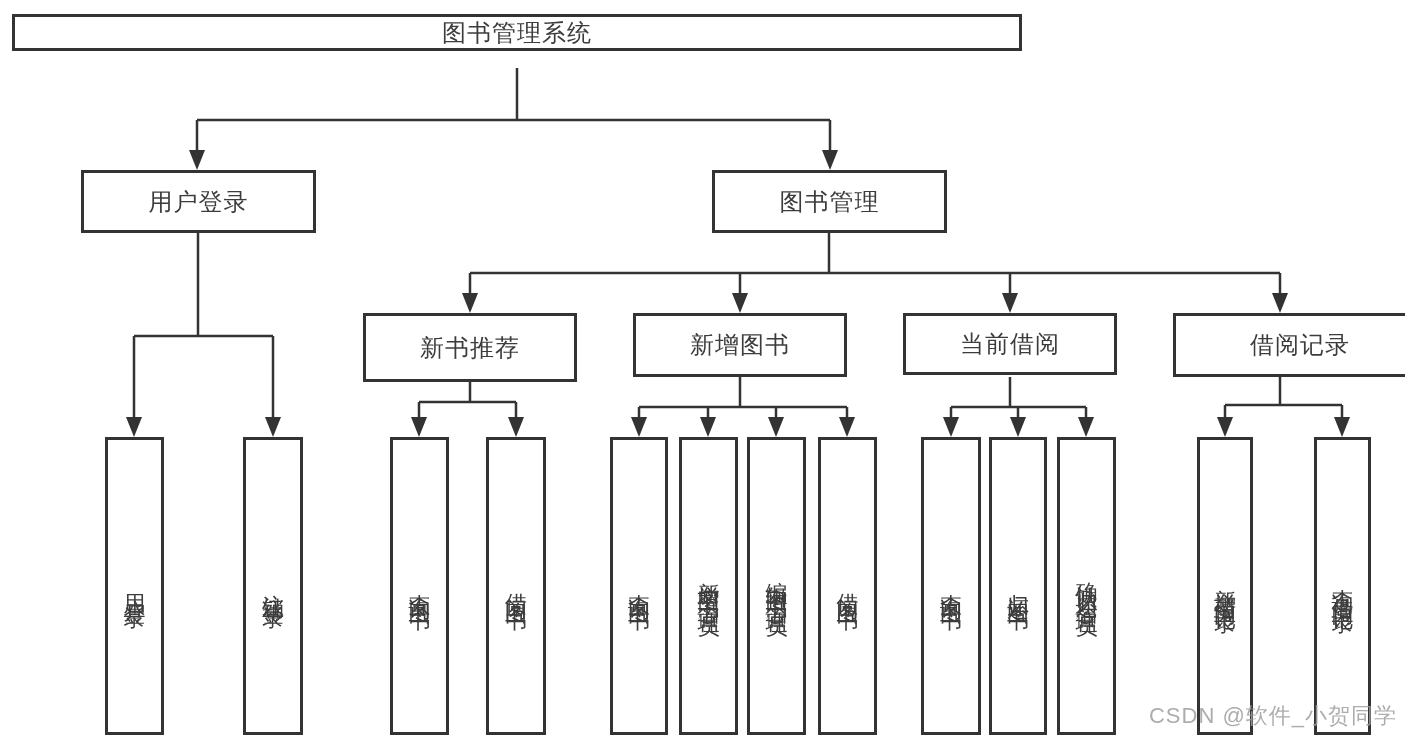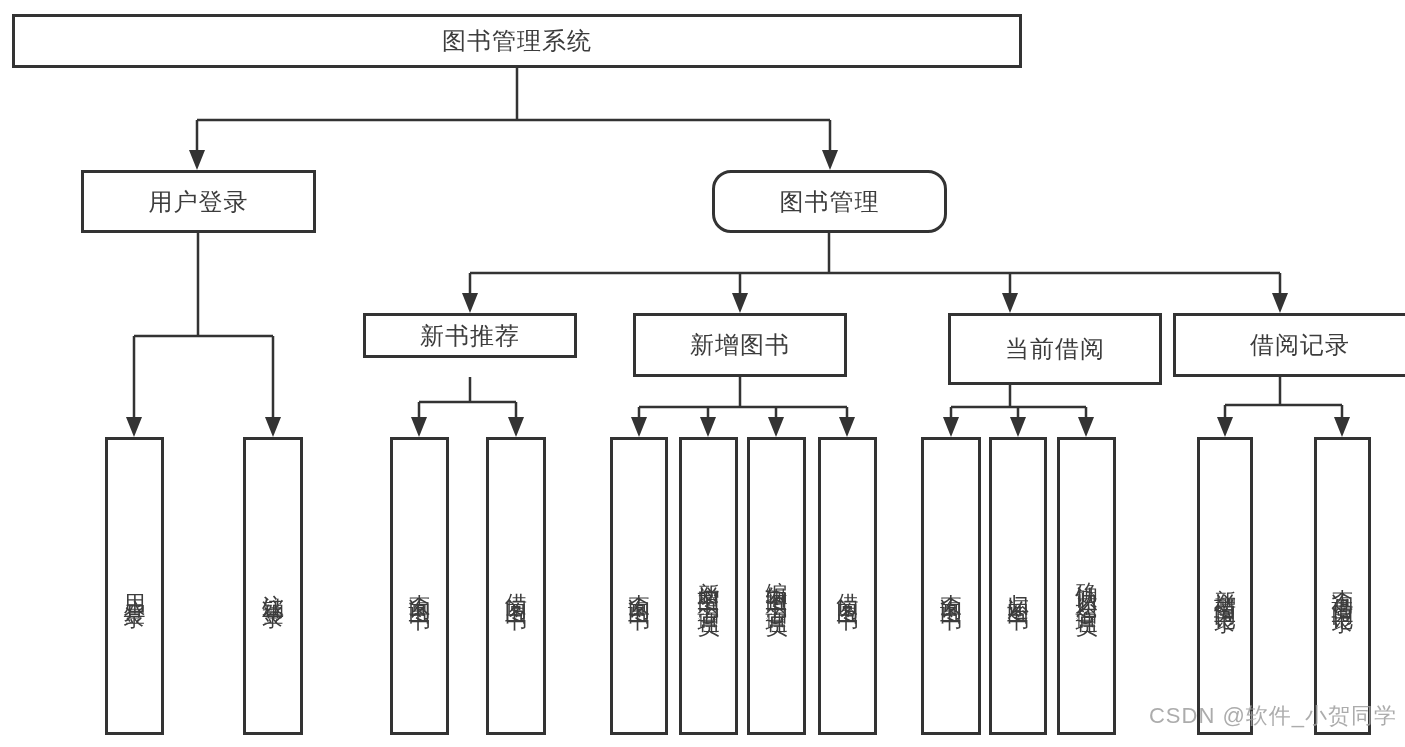--- a/index.html
+++ b/index.html
@@ -97,38 +97,38 @@
       <polygon points="768,417 784,417 776,437"></polygon>
       <polygon points="839,417 855,417 847,437"></polygon>
       <polygon points="943,417 959,417 951,437"></polygon>
       <polygon points="1010,417 1026,417 1018,437"></polygon>
       <polygon points="1078,417 1094,417 1086,437"></polygon>
       <polygon points="1217,417 1233,417 1225,437"></polygon>
       <polygon points="1334,417 1350,417 1342,437"></polygon>
     </g>
   </svg>
 
-  <div class="box root" style="left:12px; top:14px; width:1010px; height:54px;">
+  <div class="box root" style="left:12px; top:14px; width:1010px; height:37px;">
     <span>图书管理系统</span>
   </div>
 
   <div class="box branch" style="left:81px; top:170px; width:235px; height:63px;">
     <span>用户登录</span>
   </div>
-  <div class="box branch" style="left:712px; top:170px; width:235px; height:63px;border-radius:19px;">
+  <div class="box branch" style="left:712px; top:170px; width:235px; height:63px;">
     <span>图书管理</span>
   </div>
 
-  <div class="box branch" style="left:363px; top:313px; width:214px; height:45px;">
+  <div class="box branch" style="left:363px; top:313px; width:214px; height:69px;">
     <span>新书推荐</span>
   </div>
   <div class="box branch" style="left:633px; top:313px; width:214px; height:64px;">
     <span>新增图书</span>
   </div>
-  <div class="box branch" style="left:948px; top:313px; width:214px; height:72px;">
+  <div class="box branch" style="left:903px; top:313px; width:214px; height:62px;">
     <span>当前借阅</span>
   </div>
   <div class="box branch" style="left:1173px; top:313px; width:254px; height:64px;">
     <span>借阅记录</span>
   </div>
 
   <div class="box leaf" style="left:105px; top:437px; width:59px; height:298px;">
     <span>用户登录</span>
   </div>
   <div class="box leaf" style="left:243px; top:437px; width:60px; height:298px;">

